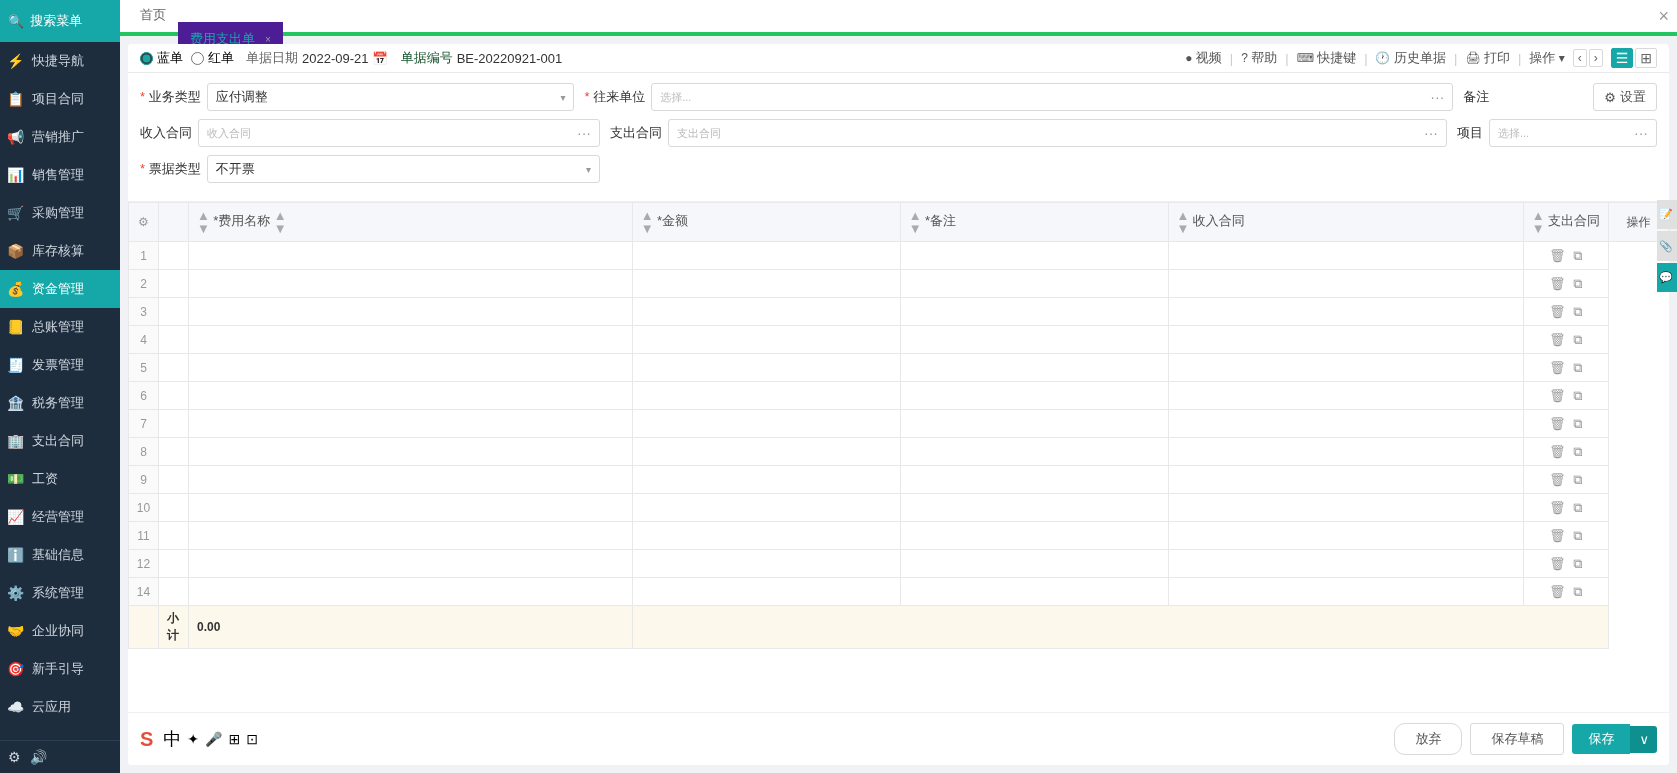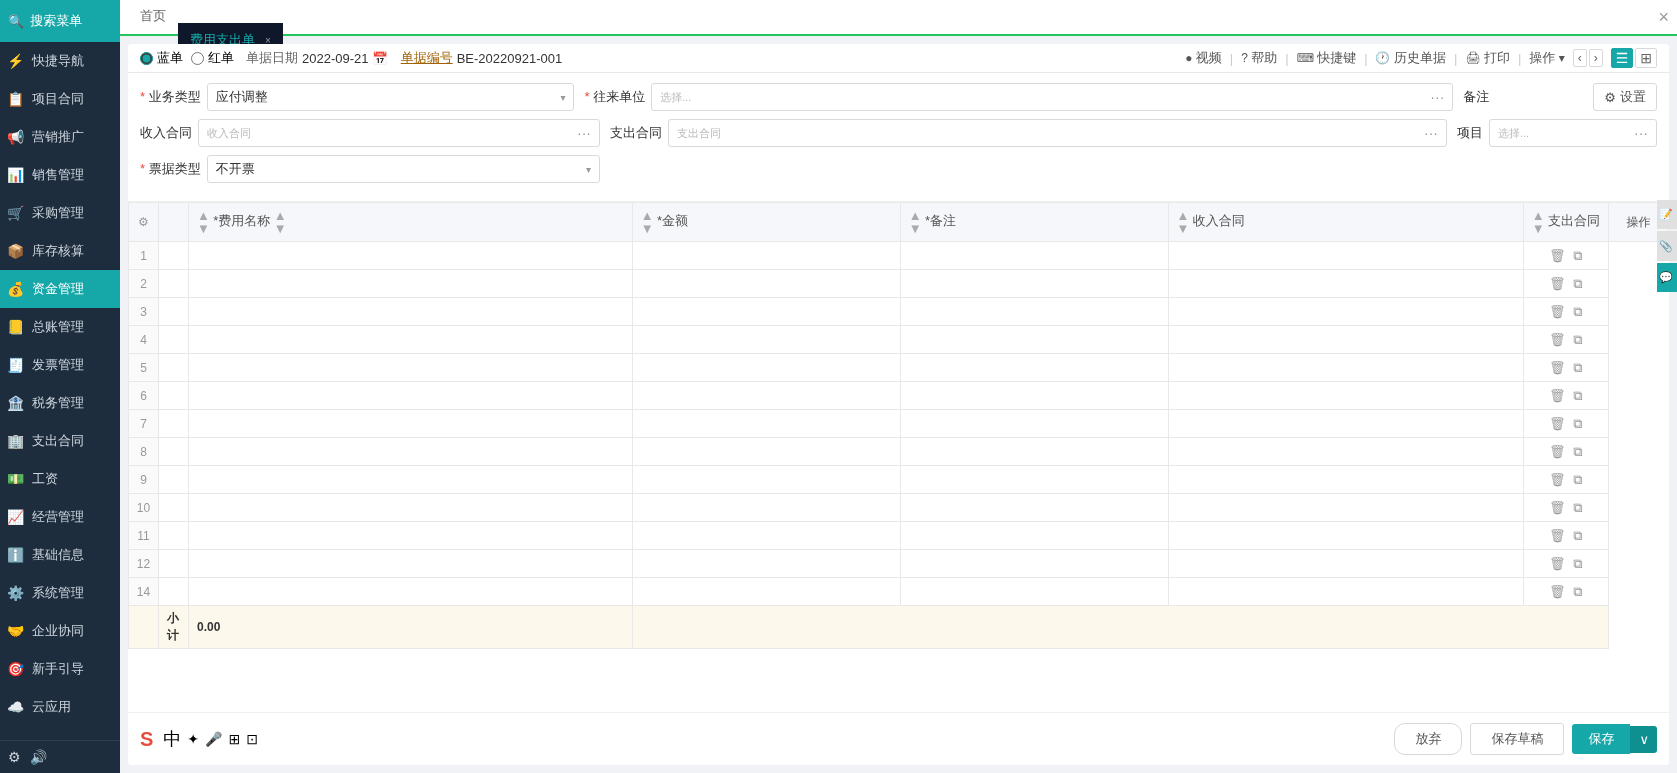--- a/index.html
+++ b/index.html
@@ -44,42 +44,42 @@
       gap: 10px;
     }
     .sidebar-bottom .icon { color: #cdd5de; cursor: pointer; font-size: 14px; }
 
     
     .main { flex: 1; display: flex; flex-direction: column; background: #f0f2f5; overflow: hidden; }
 
     
     .tab-bar {
       background: #fff;
-      border-bottom: 2px solid #22c55e;
+      border-bottom: 4px solid #22c55e;
       display: flex;
       align-items: center;
       padding: 0 8px;
       height: 36px;
       flex-shrink: 0;
     }
     .tab {
       padding: 0 12px;
       height: 36px;
       display: flex;
       align-items: center;
       gap: 6px;
       cursor: pointer;
       font-size: 13px;
       color: #666;
       border-bottom: 2px solid transparent;
     }
     .tab.active {
       color: #16a8a8;
       border-bottom: 2px solid #16a8a8;
-      background: #0f172a;
+      background: #4c1d95;
       margin-top: 48px;
     }
     .tab .close-btn { font-size: 10px; color: #999; margin-left: 4px; cursor: pointer; }
     .tab-close-icon { font-size: 11px; }
 
     
     .content-area {
       flex: 1;
       background: #fff;
       margin: 8px;
@@ -87,21 +87,21 @@
       overflow: hidden;
       display: flex;
       flex-direction: column;
     }
     .radio-group { display: flex; align-items: center; gap: 8px; }
     .radio-item { display: flex; align-items: center; gap: 4px; cursor: pointer; }
     .radio-item input[type=radio] { accent-color: #16a8a8; }
     .date-field { display: flex; align-items: center; gap: 4px; color: #333; font-size: 13px; }
     .date-label { color: #666; }
     .num-field { display: flex; align-items: center; gap: 4px; }
-    .num-label { color: #a16207; text-decoration: underline; }
+    .num-label { color: #14532d; }
 
     
     .form-area {
       padding: 10px 12px;
       border-bottom: 1px solid #f0f0f0;
       flex-shrink: 0;
     }
     .form-row { display: flex; align-items: center; gap: 10px; margin-bottom: 8px; }
     .form-field { display: flex; align-items: center; gap: 6px; flex: 1; }
     .form-label { color: #333; white-space: nowrap; font-size: 13px; }

